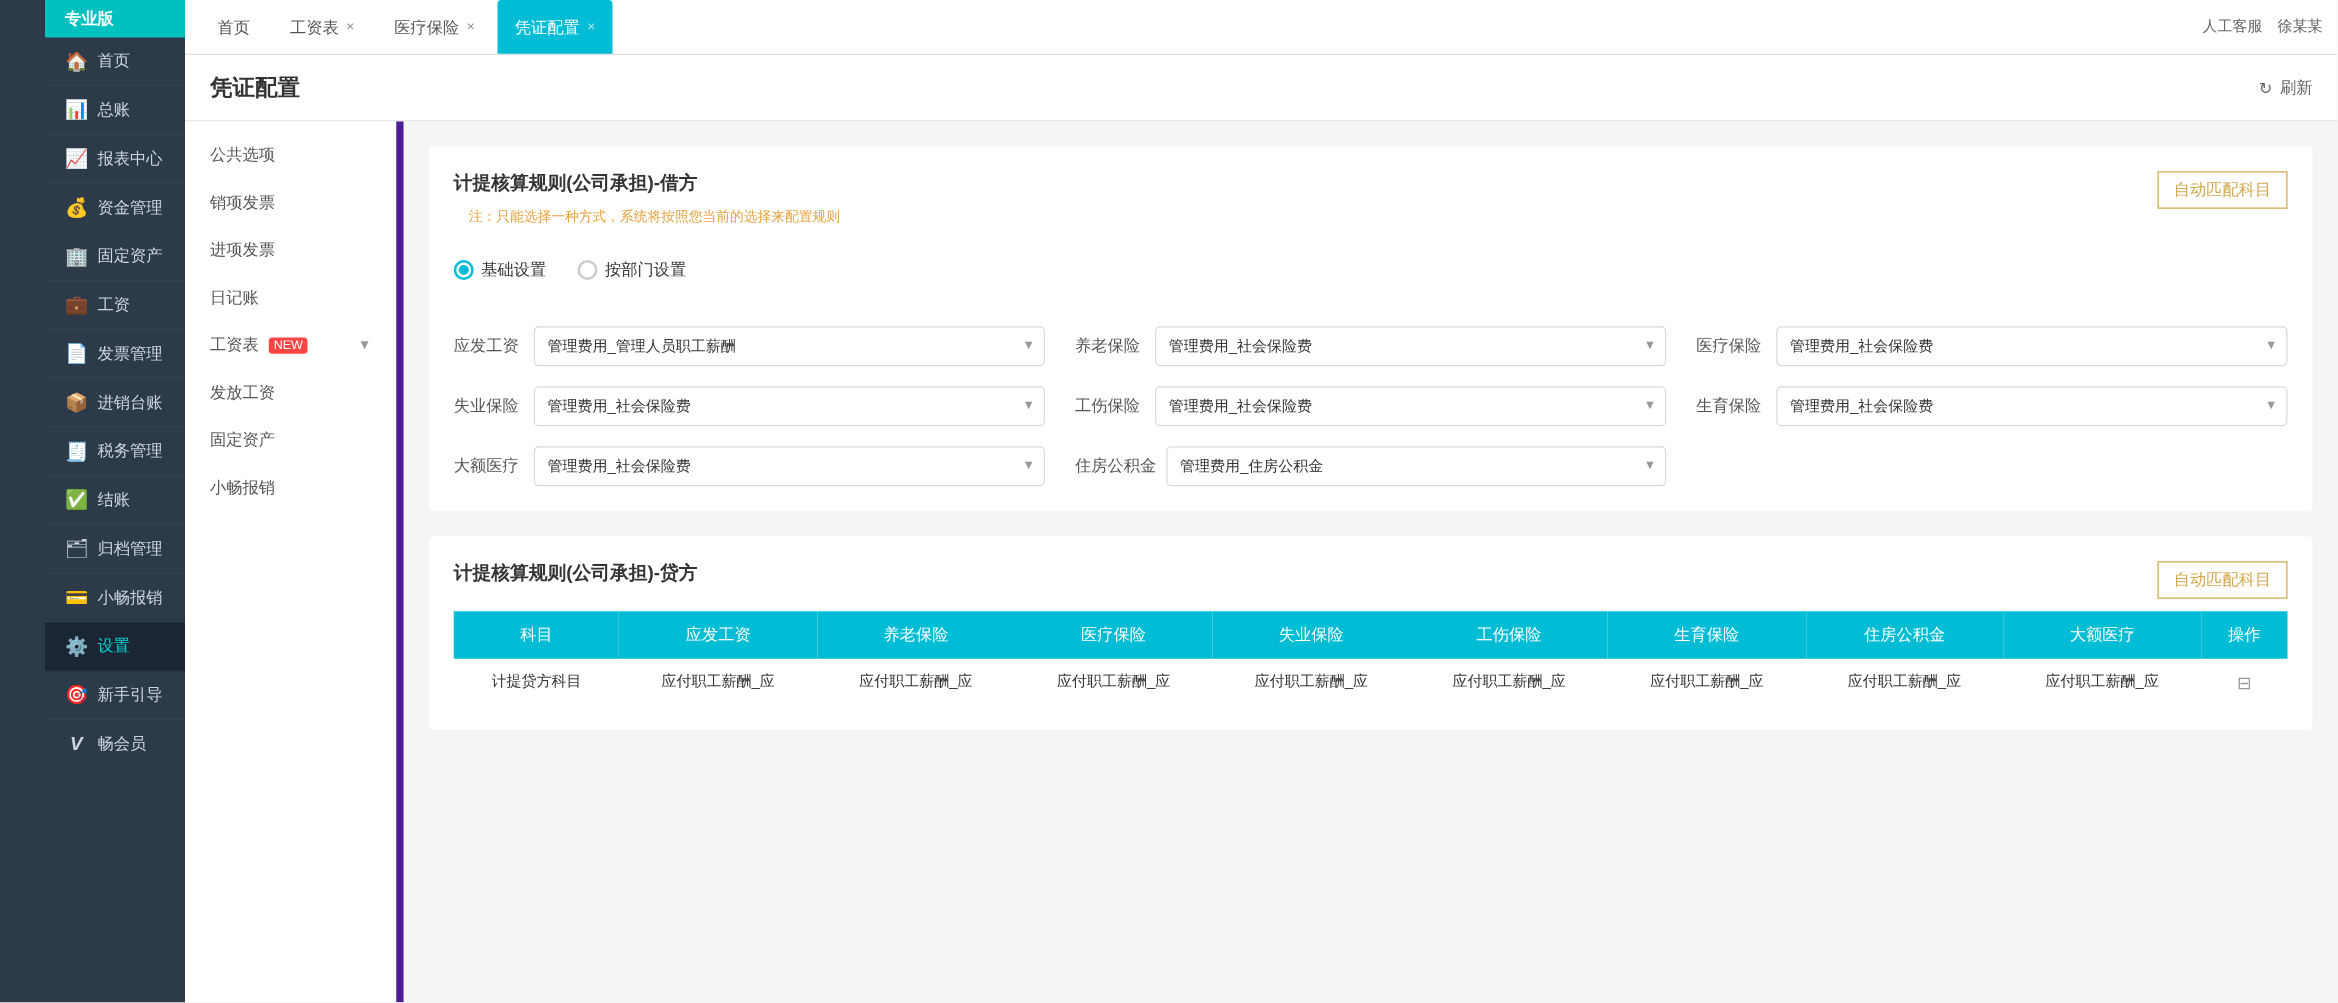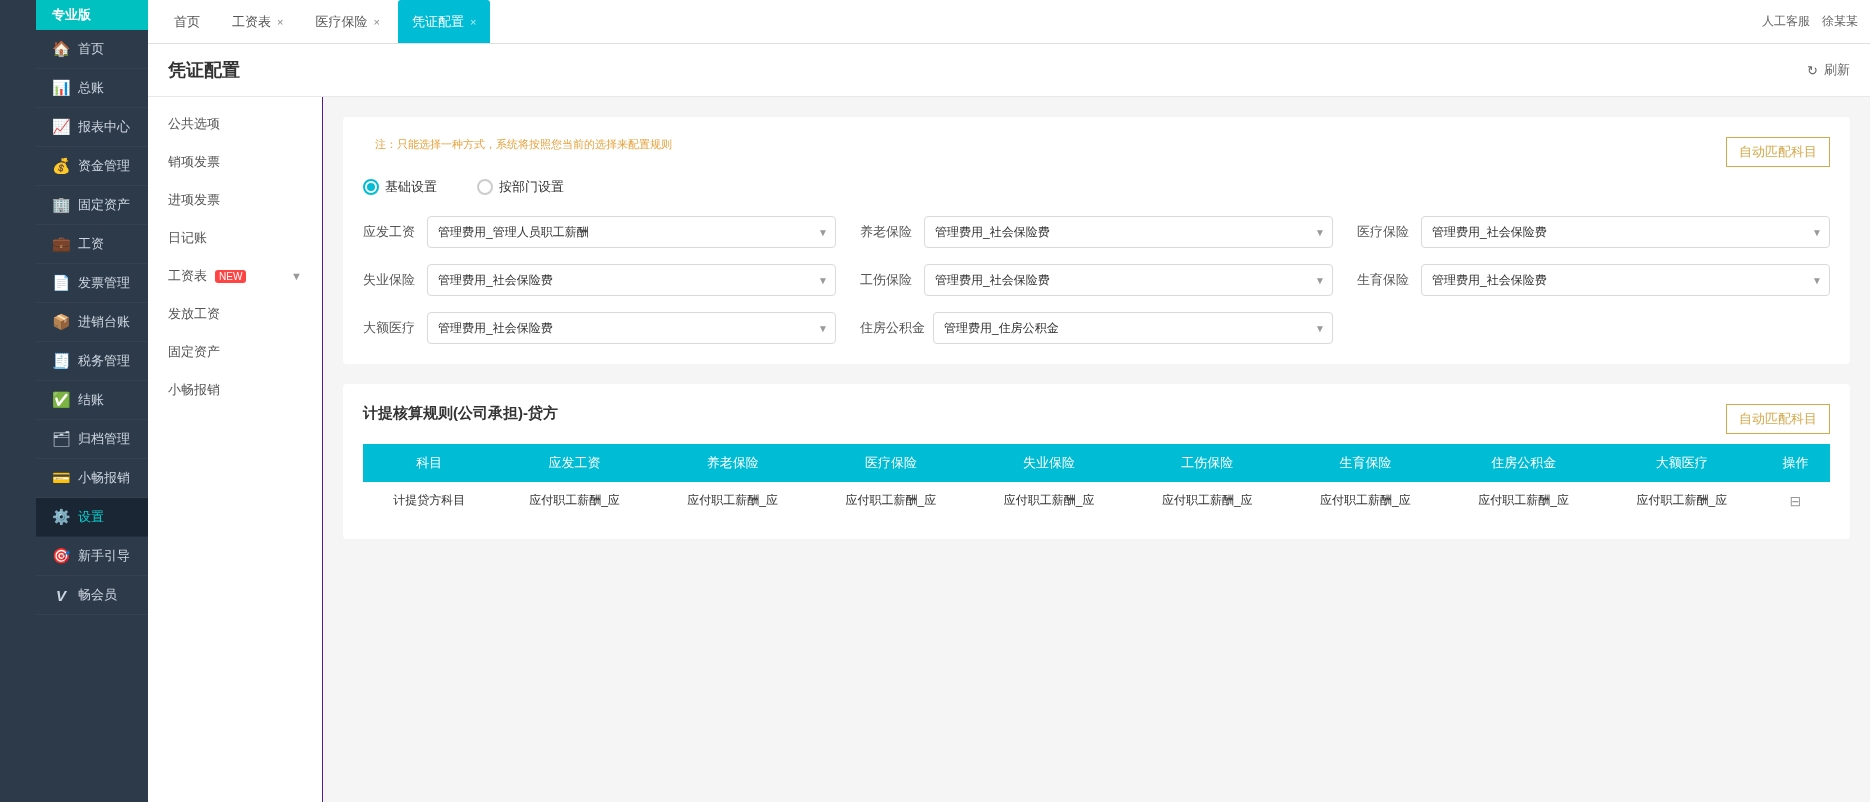--- a/index.html
+++ b/index.html
@@ -119,21 +119,21 @@
     .content {
       display: flex;
       flex: 1;
       overflow: hidden;
     }
 
     
     .left-nav {
       width: 175px;
       background: white;
-      border-right: 1px solid #4c1d95;
+      border-right: 6px solid #4c1d95;
       padding: 8px 0;
       flex-shrink: 0;
       overflow-y: auto;
       text-align: center;
     }
     .left-nav-item {
       padding: 10px 20px;
       cursor: pointer;
       font-size: 13px;
       color: #555;
@@ -179,22 +179,22 @@
     .section-note {
       color: #e6a23c;
       font-size: 11px;
       margin-bottom: 16px;
       margin-left: 12px;
     }
 
     
     .radio-group {
       display: flex;
-      gap: 40px;
-      margin-bottom: 20px;
+      gap: 25px;
+      margin-bottom: 36px;
       align-items: center;
     }
     .radio-label {
       display: flex;
       align-items: center;
       gap: 6px;
       cursor: pointer;
       font-size: 13px;
       color: #333;
     }
@@ -443,20 +443,21 @@
       <div class="left-nav-item">
         <span>小畅报销</span>
       </div>
     </div>
 
     <div class="right-content">
 
       <div class="section">
         <div class="section-header">
           <div>
+            <div class="section-title">计提核算规则(公司承担)-借方</div>
             <div class="section-note">注：只能选择一种方式，系统将按照您当前的选择来配置规则</div>
           </div>
           <button class="auto-match-btn">自动匹配科目</button>
         </div>
 
         <div class="radio-group">
           <label class="radio-label">
             <div class="radio-circle checked"></div>
             <span>基础设置</span>
           </label>

